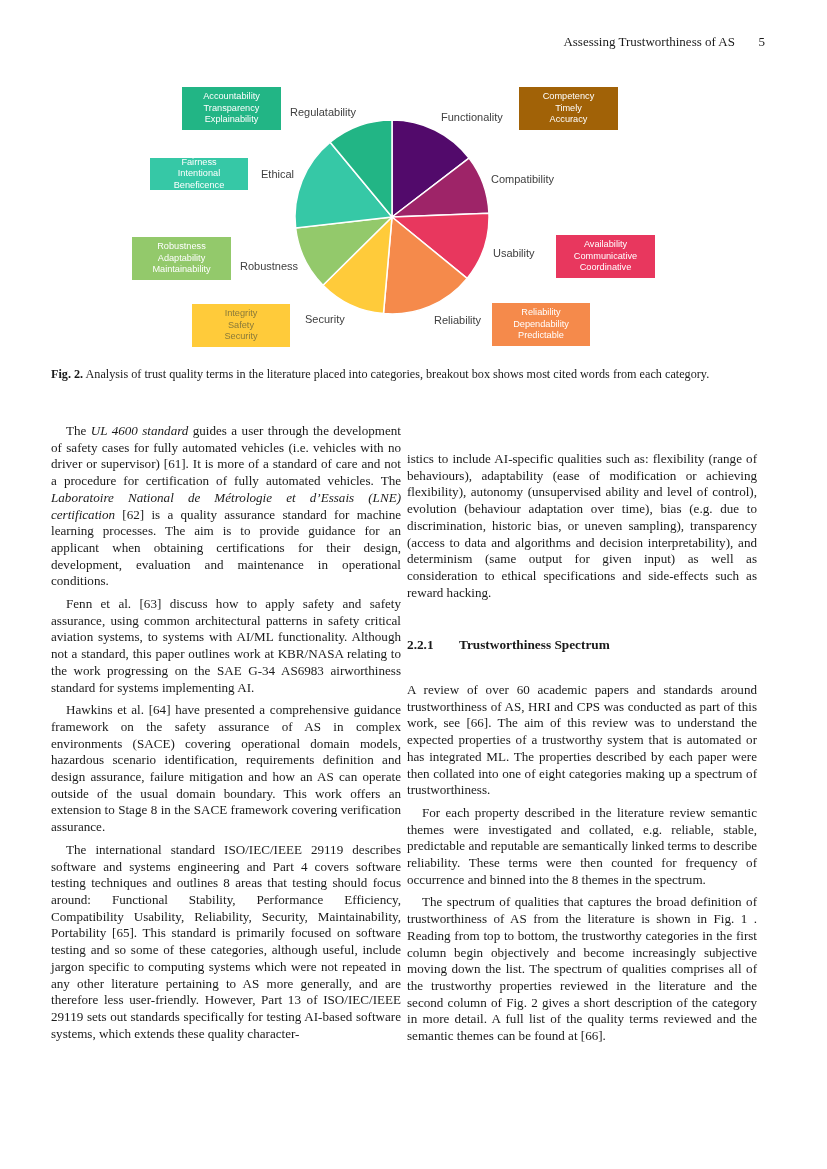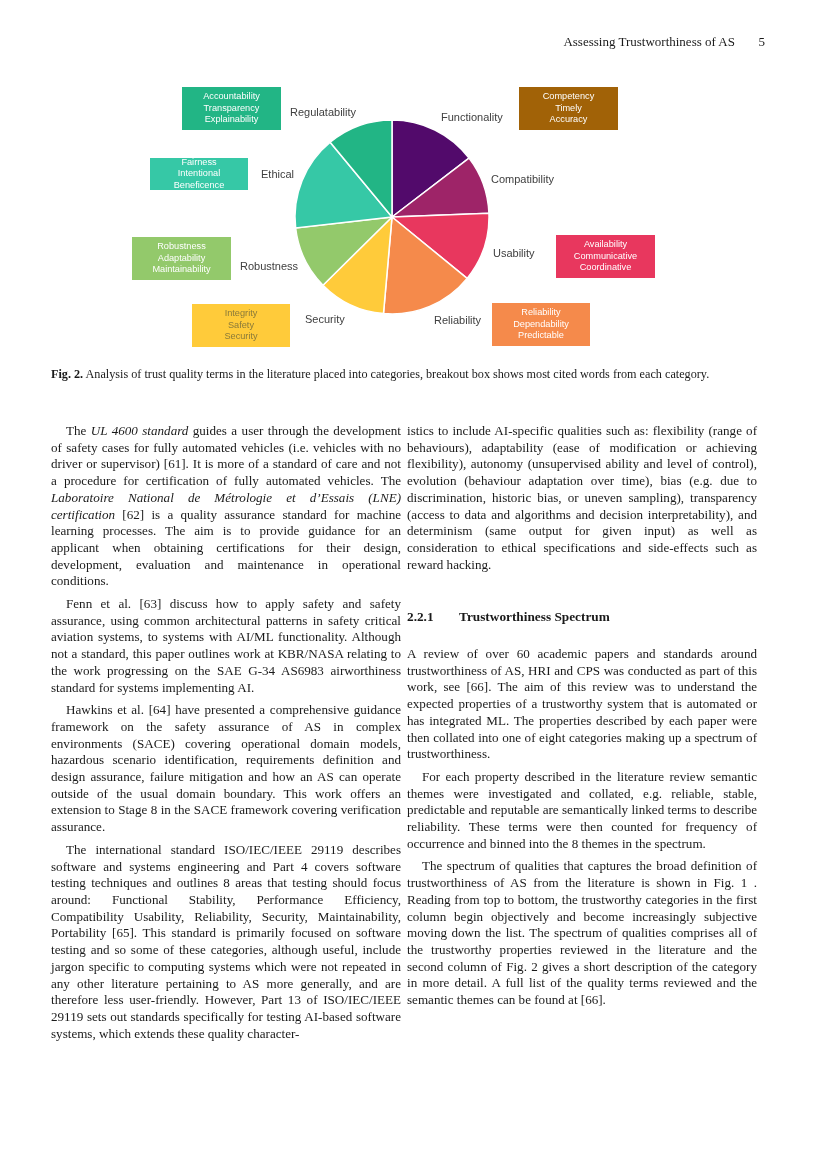--- a/index.html
+++ b/index.html
@@ -15,21 +15,21 @@
          justify-content:center; align-items:center; }
   .box span { display:block; }
   .cat-label { position:absolute; font-family:"Liberation Sans","DejaVu Sans",sans-serif;
                font-size:11px; color:#404040; white-space:nowrap; }
   .caption { position:absolute; top:367px; left:51px; width:705px; font-size:12.2px; line-height:15.5px; text-align:justify; }
   .caption b { font-weight:bold; }
   .col { position:absolute; top:423px; width:350px; font-size:13.1px; line-height:16.7px; text-align:justify; hyphens:manual; }
   .col.left { left:51px; }
   .col.right { left:407px; }
   .col p { margin:0 0 6px 0; text-indent:15px; }
-  .col p.noindent { text-indent:0; }
+  .col p.noindent { text-indent:0;margin-top:28px; }
   .sec-head { font-weight:bold; margin:36px 0 20px 0; font-size:13.3px; }
   .sec-head .num { display:inline-block; width:52px; }
 </style>
 </head>
 <body>
 
 <div class="running-head">
   <span class="title">Assessing Trustworthiness of AS</span>
   <span class="pnum">5</span>
 </div>

